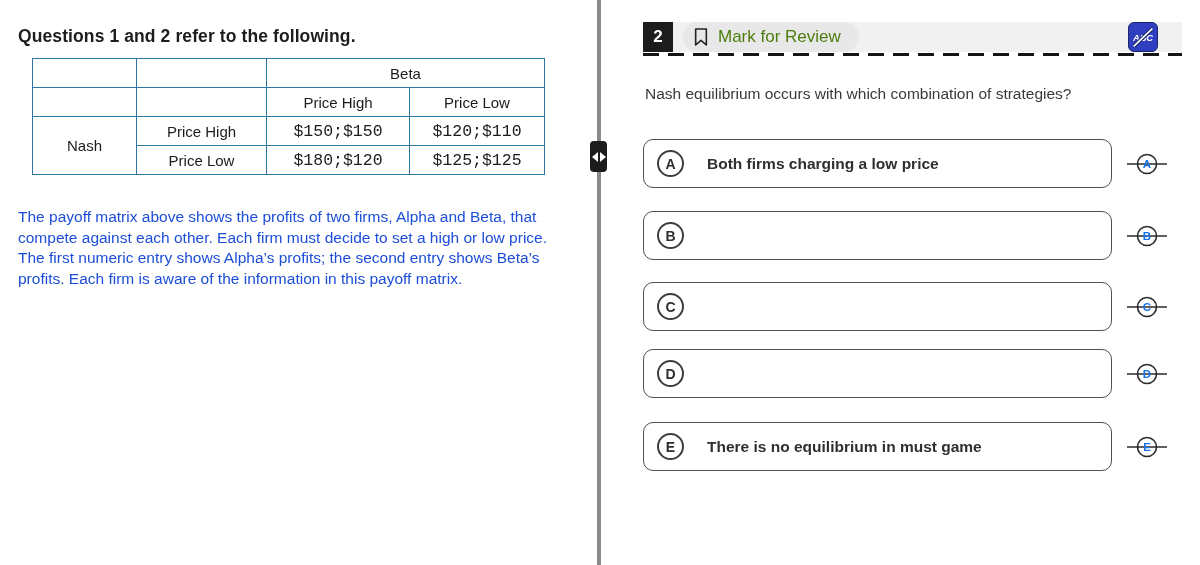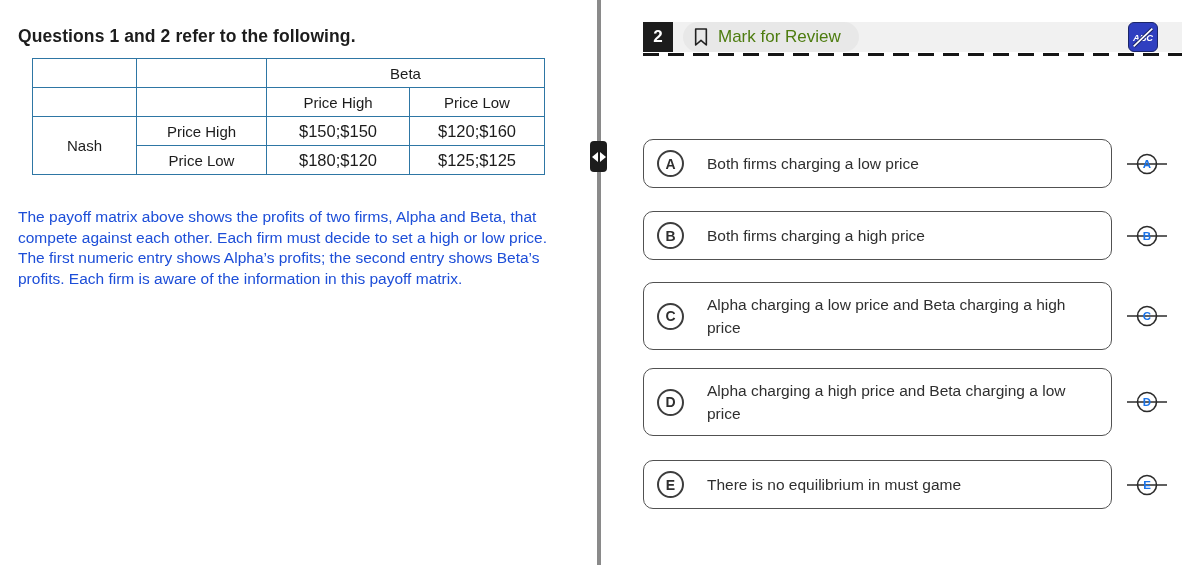--- a/index.html
+++ b/index.html
@@ -8,21 +8,21 @@
   .page { position:relative; width:1200px; height:565px; background:#fff; }
 
   
   .left-panel { position:absolute; left:0; top:0; width:597px; height:565px; }
   .stimulus-title { position:absolute; left:18px; top:26px; font-size:17.5px;
                     font-weight:bold; color:#1d1d1d; letter-spacing:.1px; }
   table.payoff { position:absolute; left:32px; top:58px; border-collapse:collapse;
                  table-layout:fixed; }
   table.payoff td { border:1.5px solid #2e76a4; text-align:center; vertical-align:middle;
                     font-size:15px; color:#1c1c1c; height:29px; }
-  table.payoff td.val { font-family:Liberation Sans, sans-serif; font-size:16.5px; }
+  table.payoff td.val { font-family:Liberation Mono, monospace; font-size:16.5px; }
   .stimulus-paragraph { position:absolute; left:18px; top:207px; width:532px;
                         font-size:15.5px; line-height:20.7px; color:#1d4ed8; }
 
   
   .divider-line { position:absolute; left:597px; top:0; width:4px; height:565px; background:#8a8a8a; }
   .divider-handle { position:absolute; left:590px; top:141px; width:17px; height:31px;
                     background:#1c1c1c; border-radius:4px; display:flex; align-items:center;
                     justify-content:center; cursor:col-resize; }
   .tri { width:0; height:0; border-top:5px solid transparent; border-bottom:5px solid transparent; }
   .tri-left  { border-right:6px solid #fff; margin-right:1px; }
@@ -48,21 +48,21 @@
   .options { position:absolute; left:0; top:139px; width:539px; }
   .option-row { display:flex; align-items:center; }
   .option-row.mb23 { margin-bottom:23px; } .option-row.mb22 { margin-bottom:22px; }
   .option-row.mb18 { margin-bottom:18px; } .option-row.mb24 { margin-bottom:24px; }
   .option-box { width:469px; min-height:46px; border:1.5px solid #515151; border-radius:10px;
                 background:#fff; display:flex; align-items:center;
                 padding:10px 20px 10px 13px; cursor:pointer; }
   .option-letter { flex:0 0 27px; width:27px; height:27px; border:2px solid #3d3d3d;
                    border-radius:50%; display:flex; align-items:center; justify-content:center;
                    font-size:14px; font-weight:bold; color:#2e2e2e; margin-right:23px; }
-  .option-text { font-size:15.5px; line-height:23px; color:#2f2f2f; max-width:362px; }
+  .option-text { font-size:15.5px; line-height:23px; color:#2f2f2f; max-width:362px;font-weight:bold; }
   .elim { margin-left:13px; flex:0 0 44px; height:24px; cursor:pointer; }
 </style>
 </head>
 <body>
 
 <div class="page">
 
   <div class="left-panel">
     <div class="stimulus-title">Questions 1 and 2 refer to the following.</div>
 
@@ -82,21 +82,21 @@
       <tr>
         <td></td>
         <td></td>
         <td>Price High</td>
         <td>Price Low</td>
       </tr>
       <tr>
         <td rowspan="2">Nash</td>
         <td>Price High</td>
         <td class="val">$150;$150</td>
-        <td class="val">$120;$160</td>
+        <td class="val">$120;$110</td>
       </tr>
       <tr>
         <td>Price Low</td>
         <td class="val">$180;$120</td>
         <td class="val">$125;$125</td>
       </tr>
     </tbody>
       </table>
 
     <div class="stimulus-paragraph">The payoff matrix above shows the profits of two firms, Alpha and Beta, that compete against each other. Each firm must decide to set a high or low price. The first numeric entry shows Alpha’s profits; the second entry shows Beta’s profits. Each firm is aware of the information in this payoff matrix.</div>
@@ -122,63 +122,61 @@
       <div class="abc-btn">
         <svg width="28" height="28" viewBox="0 0 30 30">
           <text x="15" y="19" text-anchor="middle" font-size="10" font-weight="bold" font-style="italic" fill="#ffffff" font-family="Liberation Sans, sans-serif">ABC</text>
           <line x1="5" y1="25" x2="25" y2="6" stroke="#1b2569" stroke-width="4"></line>
           <line x1="5" y1="25" x2="25" y2="6" stroke="#ffffff" stroke-width="1.8"></line>
         </svg>
       </div>
     </div>
     <div class="dashed-rule"></div>
 
+    <div class="question-text">Nash equilibrium occurs with which combination of strategies?</div>
 
     <div class="options">
 
       <div class="option-row mb23">
         <div class="option-box">
           <span class="option-letter">A</span>
           <span class="option-text">Both firms charging a low price</span>
         </div>
         <svg class="elim" viewBox="0 0 44 24">
           <line x1="2" y1="12" x2="42" y2="12" stroke="#2b2b2b" stroke-width="1.6"></line>
           <circle cx="22" cy="12" r="9.5" fill="none" stroke="#2b2b2b" stroke-width="1.6"></circle>
           <text x="22" y="16" text-anchor="middle" font-size="11.5" font-weight="bold" fill="#1a73e8" font-family="Liberation Sans, sans-serif">A</text>
         </svg>
       </div>
 
       <div class="option-row mb22">
         <div class="option-box">
           <span class="option-letter">B</span>
-          <span class="option-text">Both firms charging a high price</span>
         </div>
         <svg class="elim" viewBox="0 0 44 24">
           <line x1="2" y1="12" x2="42" y2="12" stroke="#2b2b2b" stroke-width="1.6"></line>
           <circle cx="22" cy="12" r="9.5" fill="none" stroke="#2b2b2b" stroke-width="1.6"></circle>
           <text x="22" y="16" text-anchor="middle" font-size="11.5" font-weight="bold" fill="#1a73e8" font-family="Liberation Sans, sans-serif">B</text>
         </svg>
       </div>
 
       <div class="option-row mb18">
         <div class="option-box">
           <span class="option-letter">C</span>
-          <span class="option-text">Alpha charging a low price and Beta charging a high price</span>
         </div>
         <svg class="elim" viewBox="0 0 44 24">
           <line x1="2" y1="12" x2="42" y2="12" stroke="#2b2b2b" stroke-width="1.6"></line>
           <circle cx="22" cy="12" r="9.5" fill="none" stroke="#2b2b2b" stroke-width="1.6"></circle>
           <text x="22" y="16" text-anchor="middle" font-size="11.5" font-weight="bold" fill="#1a73e8" font-family="Liberation Sans, sans-serif">C</text>
         </svg>
       </div>
 
       <div class="option-row mb24">
         <div class="option-box">
           <span class="option-letter">D</span>
-          <span class="option-text">Alpha charging a high price and Beta charging a low price</span>
         </div>
         <svg class="elim" viewBox="0 0 44 24">
           <line x1="2" y1="12" x2="42" y2="12" stroke="#2b2b2b" stroke-width="1.6"></line>
           <circle cx="22" cy="12" r="9.5" fill="none" stroke="#2b2b2b" stroke-width="1.6"></circle>
           <text x="22" y="16" text-anchor="middle" font-size="11.5" font-weight="bold" fill="#1a73e8" font-family="Liberation Sans, sans-serif">D</text>
         </svg>
       </div>
 
       <div class="option-row">
         <div class="option-box">

